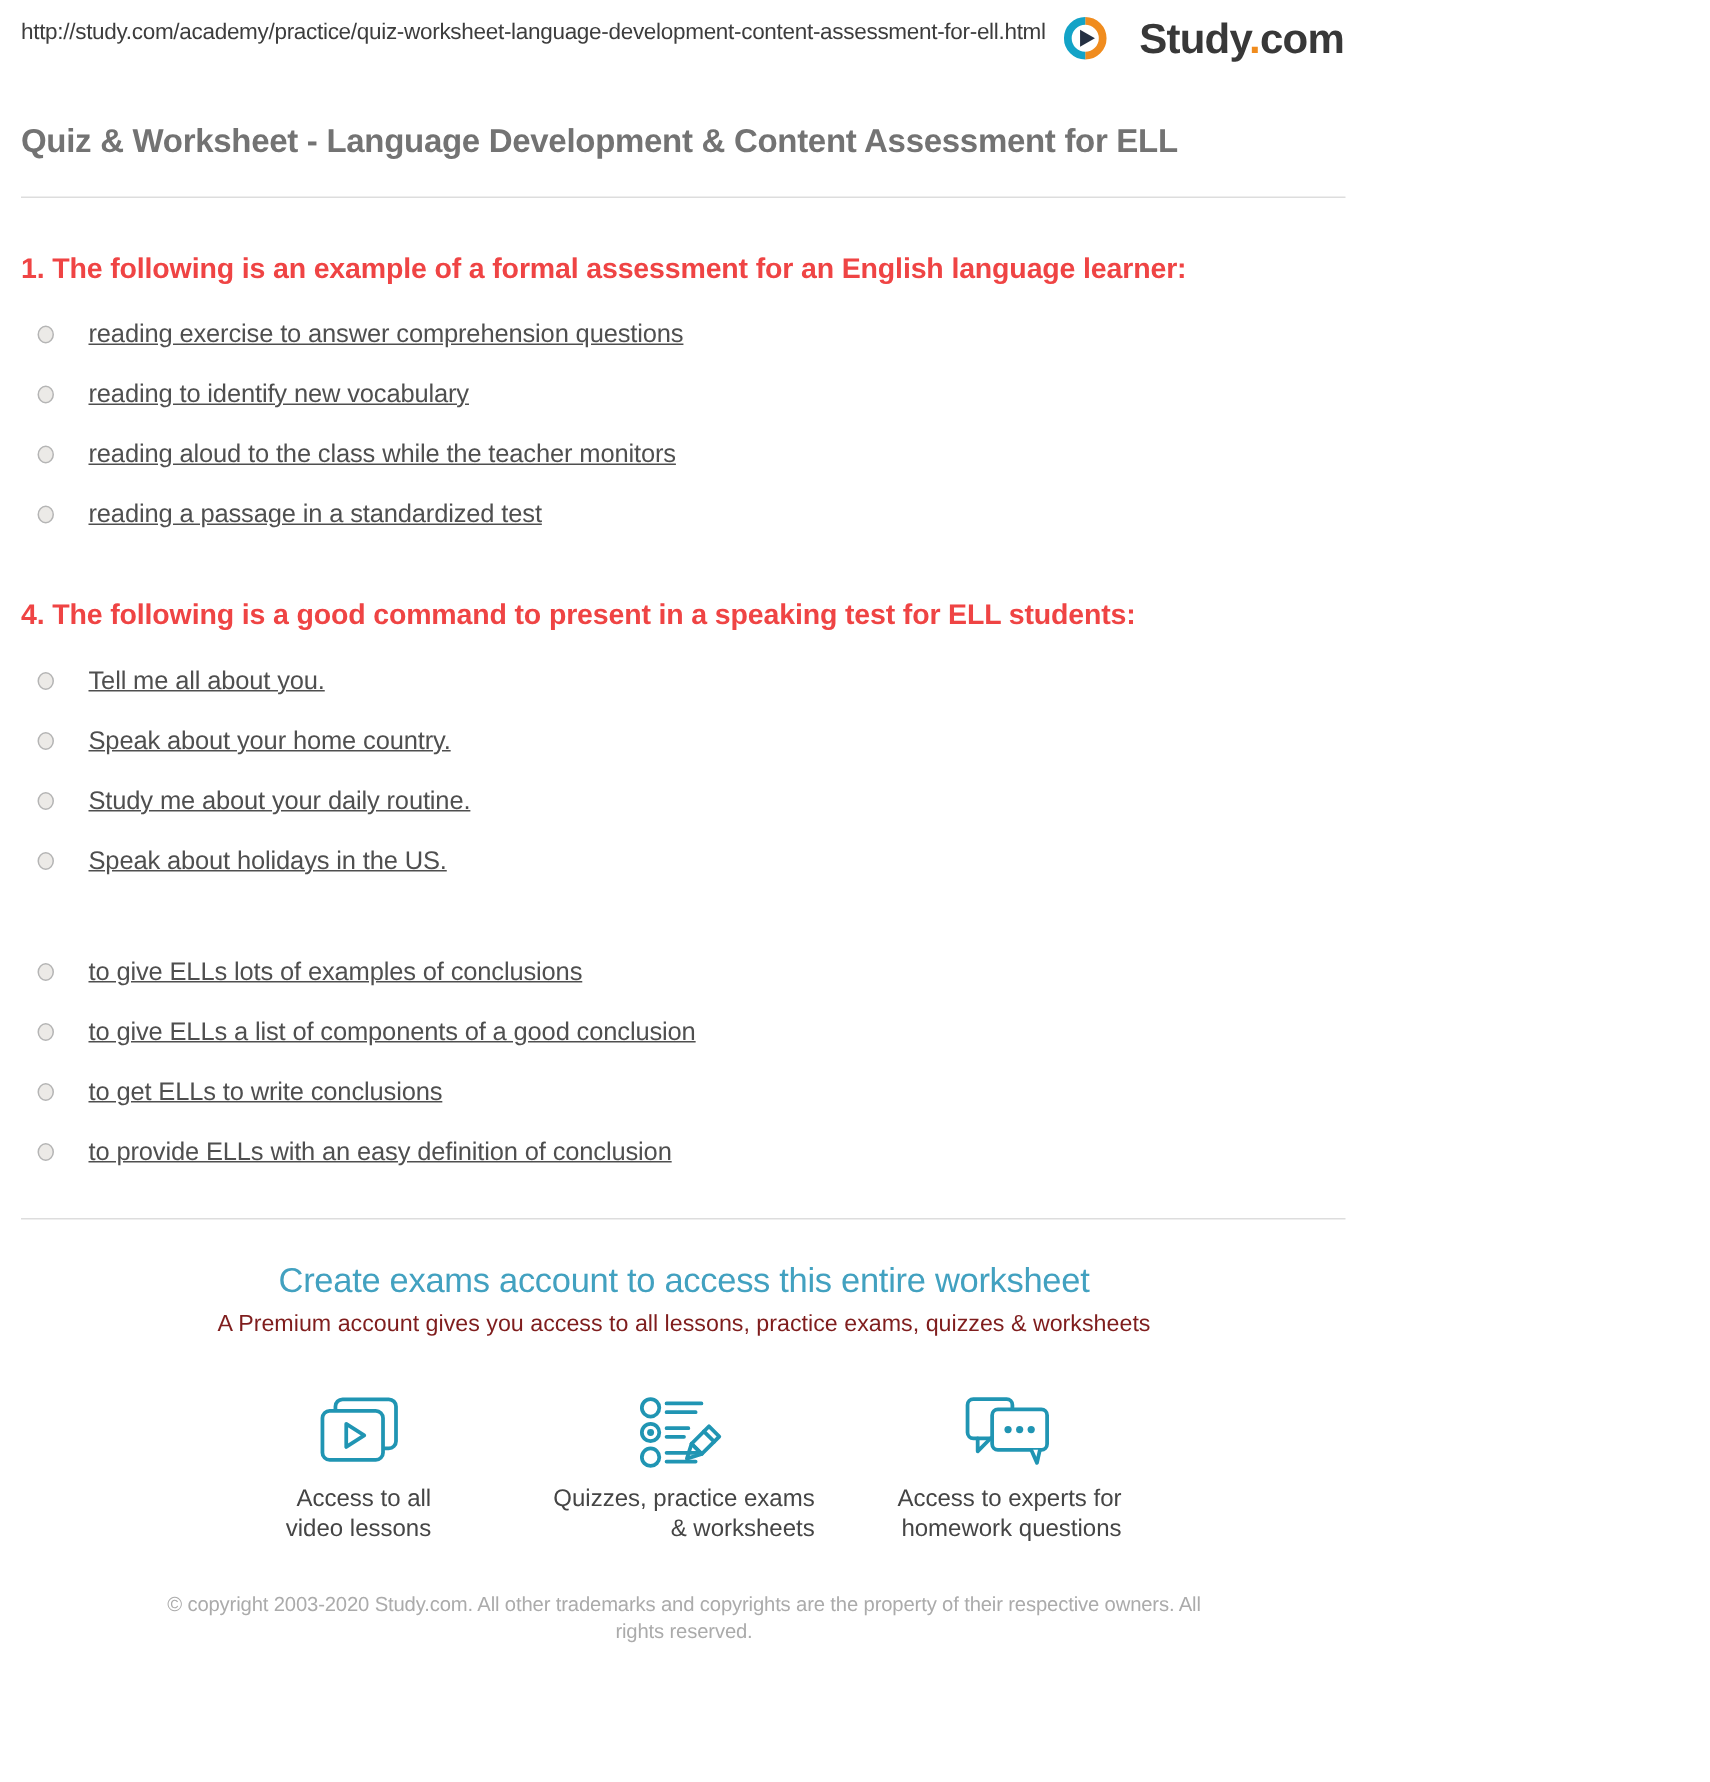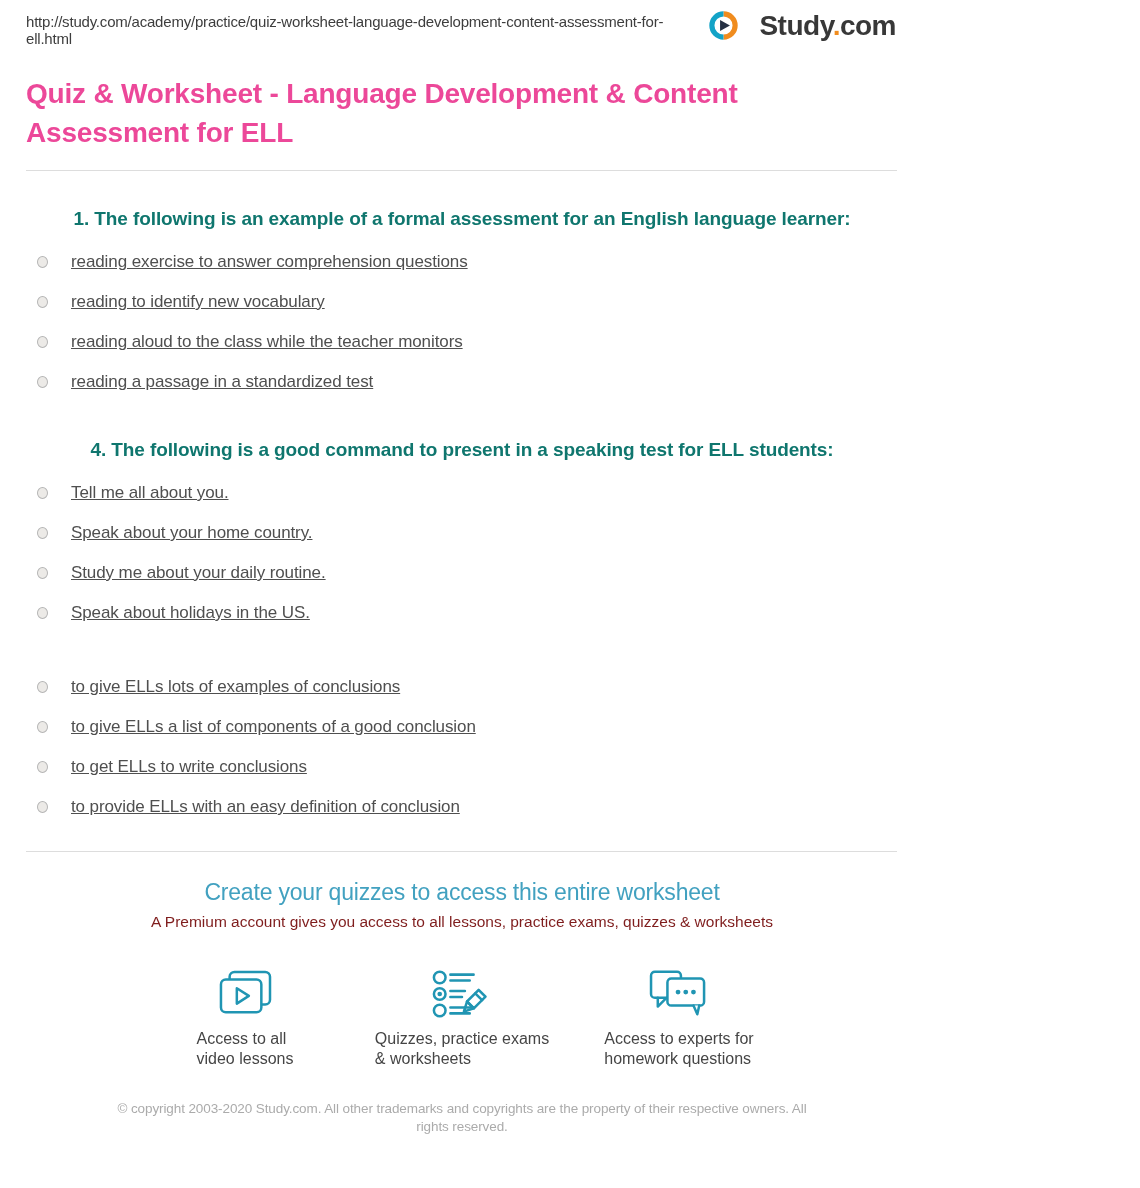--- a/index.html
+++ b/index.html
@@ -2,51 +2,51 @@
 <html><head>
 <meta charset="utf-8">
 <style>
   * { margin: 0; padding: 0; box-sizing: border-box; }
   html, body { background: #ffffff; }
   body {
     width: 1140px; height: 1188px; overflow: hidden;
     font-family: "Liberation Sans", "DejaVu Sans", sans-serif;
     color: #4f4f4f;
   }
-  .page { width: 912px; height: 1188px; position: relative; padding-left: 12px; }
+  .page { width: 912px; height: 1188px; position: relative; }
 
   
   .header {
     display: flex; justify-content: space-between; align-items: flex-start;
     padding: 10px 16px 0 14px; height: 48px;
   }
   .url-text { font-size: 15px; color: #3d3d3d; padding-top: 3px; letter-spacing: -0.2px; }
   .logo { display: flex; align-items: center; gap: 20px; cursor: pointer; }
   .logo-icon { width: 31px; height: 31px; display: block; }
   .logo-text { font-size: 28px; font-weight: 700; color: #383838; letter-spacing: -0.5px; line-height: 31px; }
   .logo-dot { color: #f08c1e; }
 
   
   .title {
     margin: 26px 14px 0 14px;
-    font-size: 28px; font-weight: 700; color: #ec4899;
+    font-size: 22px; font-weight: 700; color: #737373;
     line-height: 39px; letter-spacing: -0.2px;
     max-width: 830px;
   }
   .divider {
     border: none; border-top: 1px solid #dddddd;
     margin: 18px 15px 0 14px;
   }
 
   
   .quiz { padding: 0 14px; }
   .question { margin-top: 34px; }
   .question-prompt {
-    font-size: 19px; font-weight: 700; color: #0f766e;
-    line-height: 28px; letter-spacing: -0.1px; max-width: 1080px; text-align: center;
+    font-size: 19px; font-weight: 700; color: #ef4444;
+    line-height: 28px; letter-spacing: -0.1px; max-width: 1080px;
   }
   .options { margin-top: 9px; }
   .option { height: 40px; display: flex; align-items: center; cursor: pointer; }
   .radio {
     width: 11px; height: 12px; border-radius: 50%;
     border: 1px solid #b5b5b5; background: #eceae7;
     margin-left: 11px; flex: 0 0 auto;
   }
   .option-label { margin-left: 23px; font-size: 17px; color: #4f4f4f; letter-spacing: -0.1px; text-decoration: underline; }
 
@@ -59,21 +59,21 @@
   .cta-subheading { margin-top: 7px; font-size: 15.5px; color: #7f1d1d; }
   .features {
     margin: 36px auto 0; display: flex; justify-content: center;
     align-items: flex-start; width: 700px;
   }
   .feature { width: 217px; display: flex; flex-direction: column; align-items: center; }
   .feature-icon { height: 54px; display: flex; align-items: center; justify-content: center; }
   .feature-icon svg { display: block; }
   .feature-label {
     margin-top: 8px; font-size: 16px; color: #454545;
-    line-height: 19.5px; white-space: pre-line; text-align: left;
+    line-height: 19.5px; white-space: pre-line; text-align: right;
   }
 
   
   .copyright {
     margin: 32px auto 0; width: 720px; text-align: center;
     font-size: 13.5px; color: #ababab; line-height: 17.5px; letter-spacing: -0.1px;
   }
 </style>
 </head>
 <body>
@@ -160,21 +160,21 @@
           <span class="option-label">to provide ELLs with an easy definition of conclusion</span>
         </div>
       </div>
     </div>
 
   </div>
 
   <hr class="divider" style="margin-top:24px;">
 
   <div class="cta">
-    <div class="cta-heading">Create your quizzes to access this entire worksheet</div>
+    <div class="cta-heading">Create exams account to access this entire worksheet</div>
     <div class="cta-subheading">A Premium account gives you access to all lessons, practice exams, quizzes &amp; worksheets</div>
 
     <div class="features">
 
       <div class="feature">
         <div class="feature-icon">
           <svg width="58" height="50" viewBox="0 0 60 52" fill="none" stroke="#2095b3" stroke-width="2.6" stroke-linejoin="round" stroke-linecap="round">
             <rect x="14" y="3" width="42" height="34" rx="5"></rect>
             <rect x="5" y="11" width="42" height="34" rx="5" fill="#ffffff"></rect>
             <path d="M21.5 20 L34 28 L21.5 36 Z"></path>

